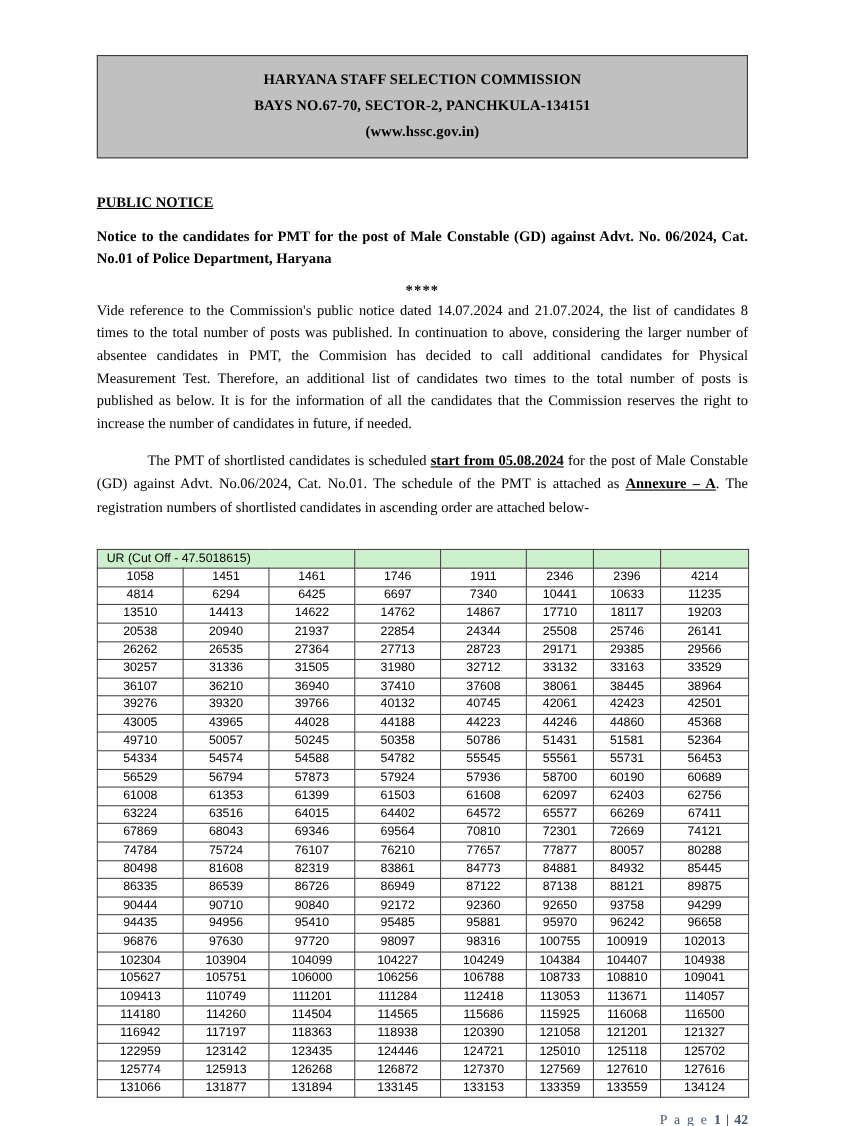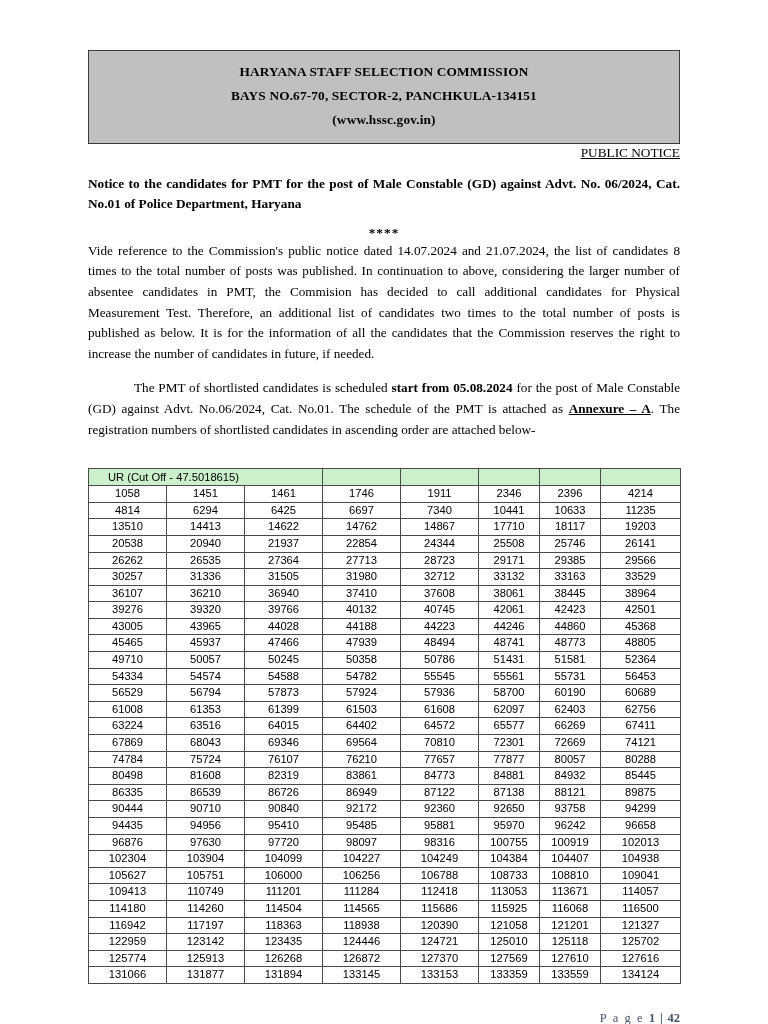--- a/index.html
+++ b/index.html
@@ -33,25 +33,25 @@
   }
   .header-line {
     font-weight: bold;
     font-size: 13.3px;
     letter-spacing: 0.15px;
     line-height: 1.82;
   }
 
   
   .public-notice {
-    text-align: right;
-    font-weight: normal;
+    text-align: left;
+    font-weight: bold;
     font-size: 13.3px;
     text-decoration: underline;
-    margin-top: 1px;
+    margin-top: 32px;
   }
   .notice-subject {
     margin-top: 13px;
     font-weight: bold;
     font-size: 13.3px;
     line-height: 1.55;
     text-align: justify;
     text-justify: inter-word;
   }
   .stars {
@@ -66,21 +66,21 @@
   .para {
     font-size: 13.2px;
     line-height: 1.56;
     text-align: justify;
     text-justify: inter-word;
   }
   .para.indent {
     text-indent: 46px;
     margin-top: 14px;
   }
-  .bu { font-weight: bold; }
+  .bu { font-weight: bold; text-decoration: underline; }
   .biu { font-weight: bold; text-decoration: underline; }
 
   
   .table-wrap { margin-top: 28px; }
   table.reg {
     border-collapse: collapse;
     width: 592px;
     table-layout: fixed;
     font-family: "Liberation Sans", "DejaVu Sans", sans-serif;
     font-size: 11.2px;
@@ -89,21 +89,21 @@
     border: 1px solid #4a4a4a;
     height: 15.6px;
     text-align: center;
     padding: 0;
     line-height: 15.6px;
     white-space: nowrap;
   }
   table.reg td.hdr {
     background: #ccf0cc;
     text-align: left;
-    padding-left: 19px;
+    padding-left: 8px;
     font-size: 11.2px;
     height: 16px;
     line-height: 16px;
   }
   table.reg td.hdr-blank {
     background: #ccf0cc;
     height: 16px;
     line-height: 16px;
   }
 
@@ -246,30 +246,20 @@
             <td>43005</td>
             <td>43965</td>
             <td>44028</td>
             <td>44188</td>
             <td>44223</td>
             <td>44246</td>
             <td>44860</td>
             <td>45368</td>
           </tr>
           <tr>
-            <td>45465</td>
-            <td>45937</td>
-            <td>47466</td>
-            <td>47939</td>
-            <td>48494</td>
-            <td>48741</td>
-            <td>48773</td>
-            <td>48805</td>
-          </tr>
-          <tr>
             <td>49710</td>
             <td>50057</td>
             <td>50245</td>
             <td>50358</td>
             <td>50786</td>
             <td>51431</td>
             <td>51581</td>
             <td>52364</td>
           </tr>
           <tr>

